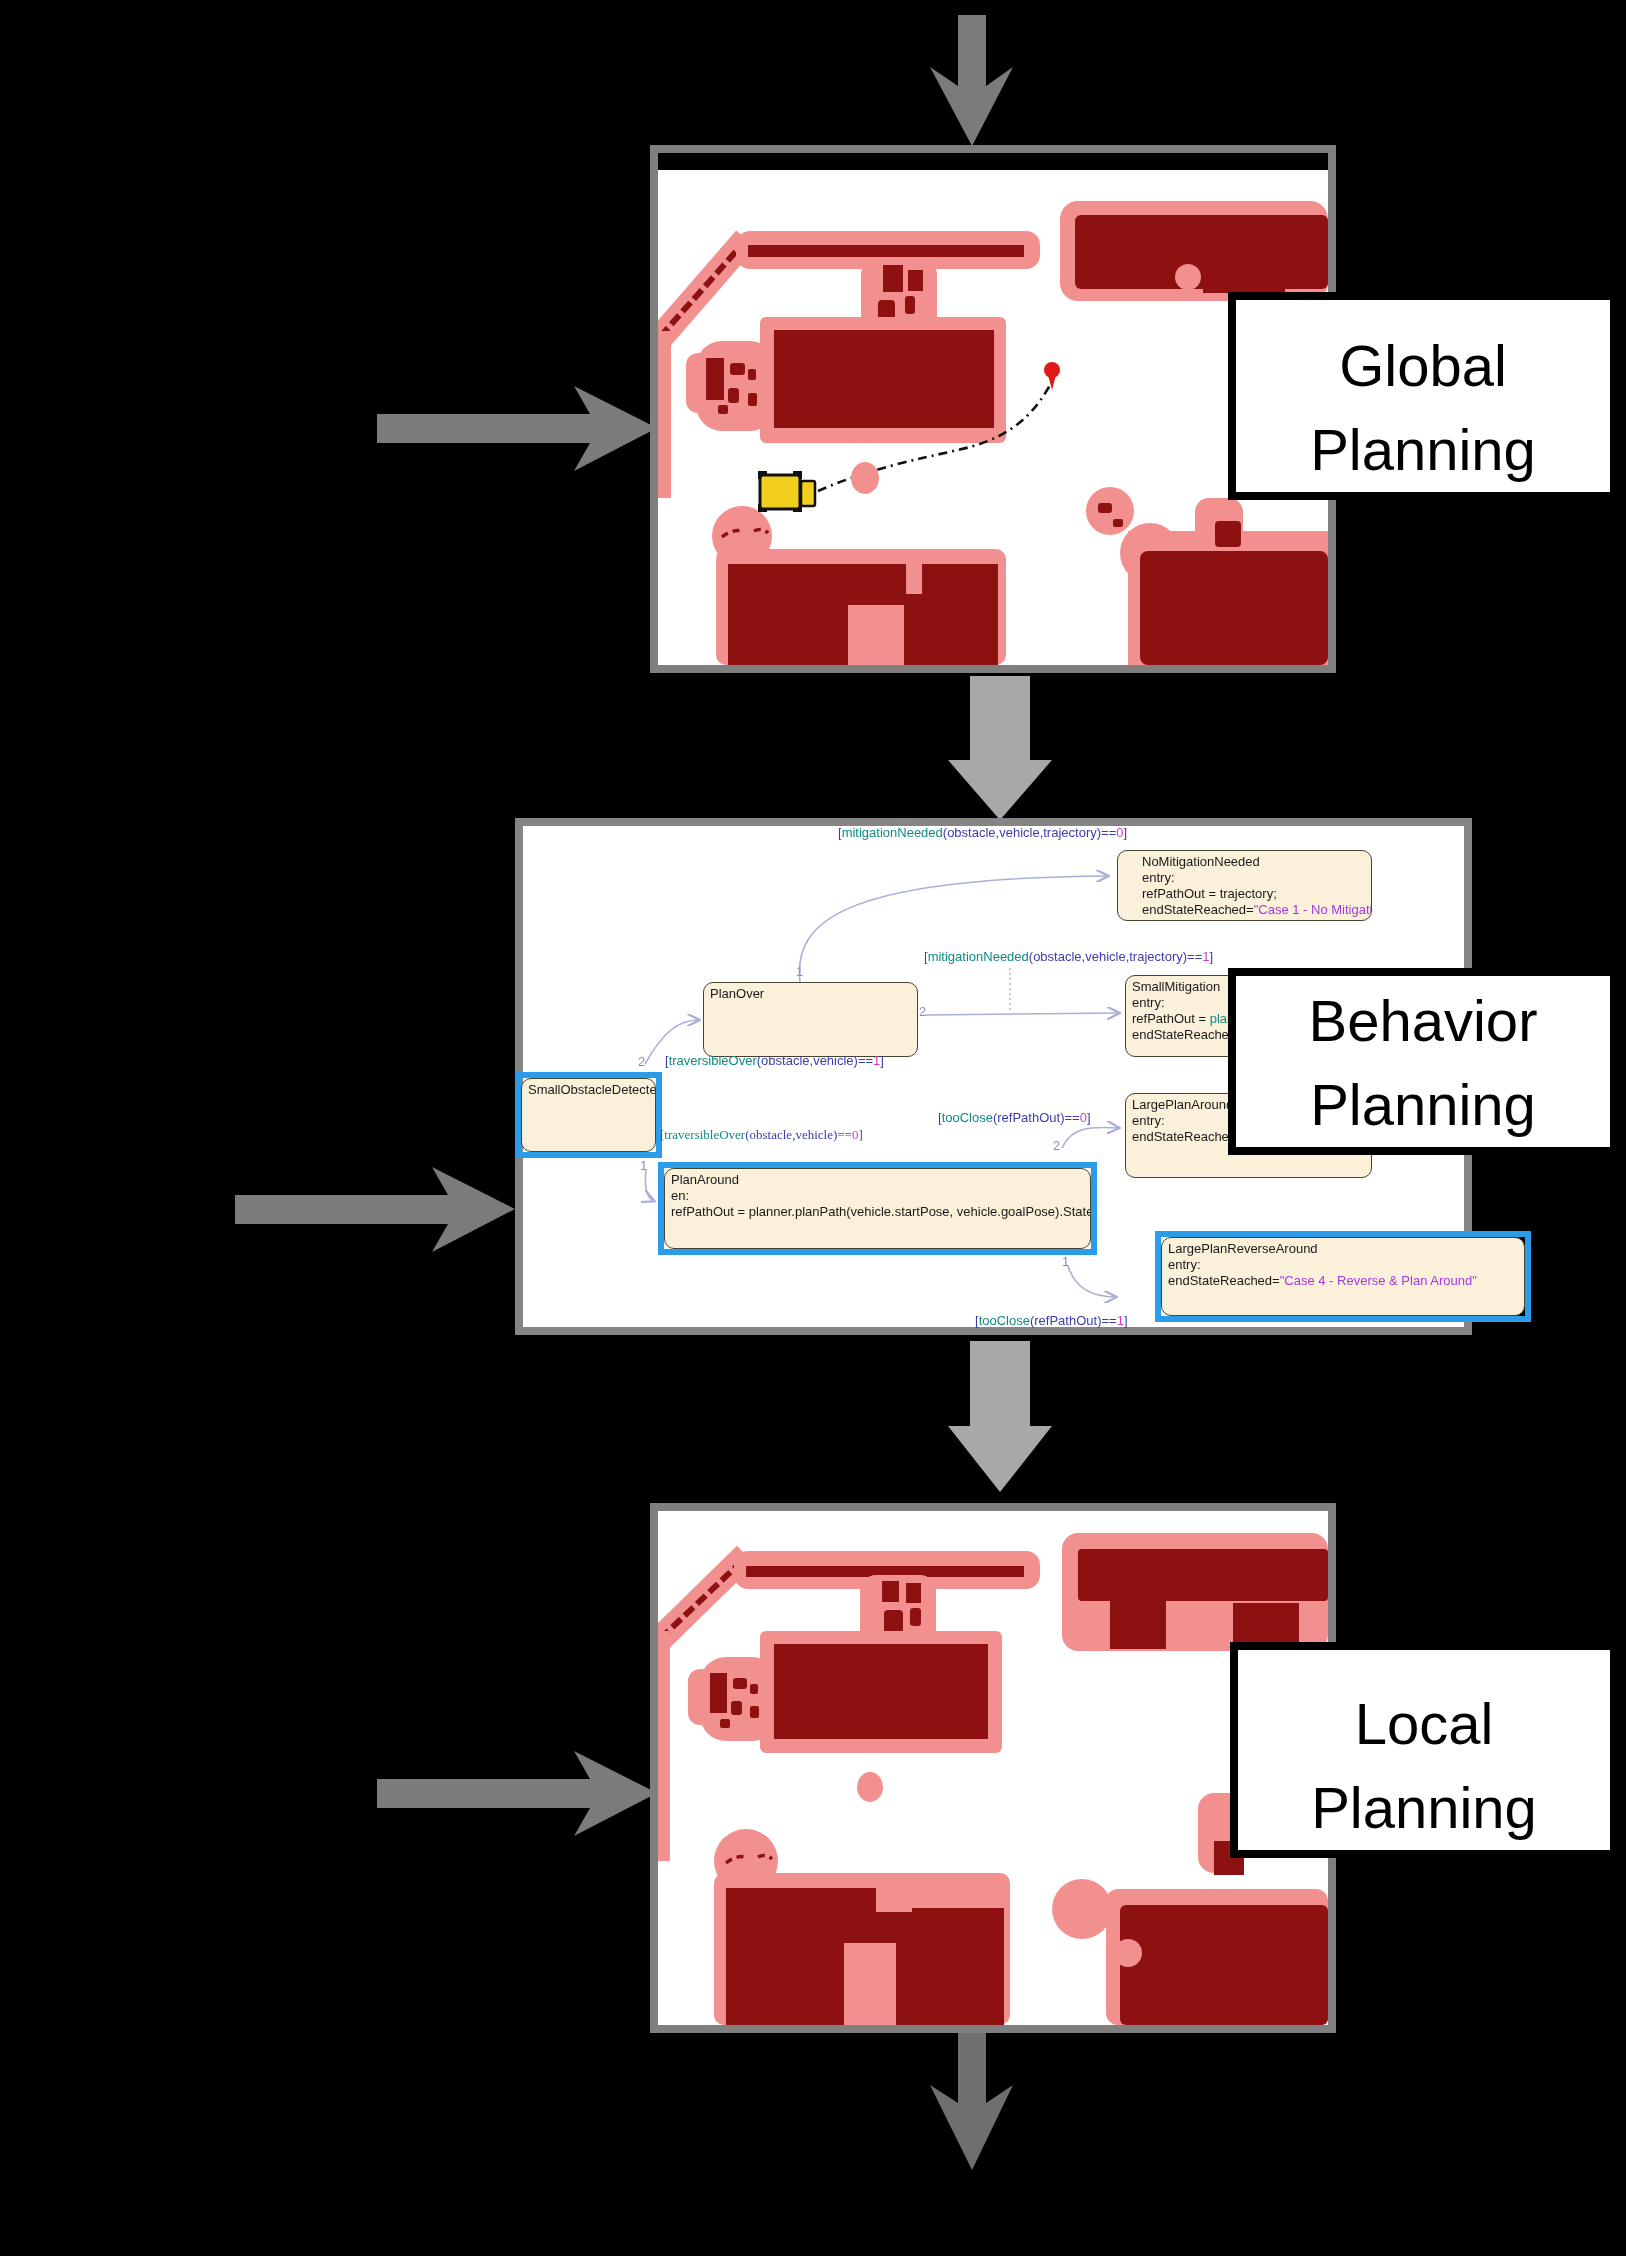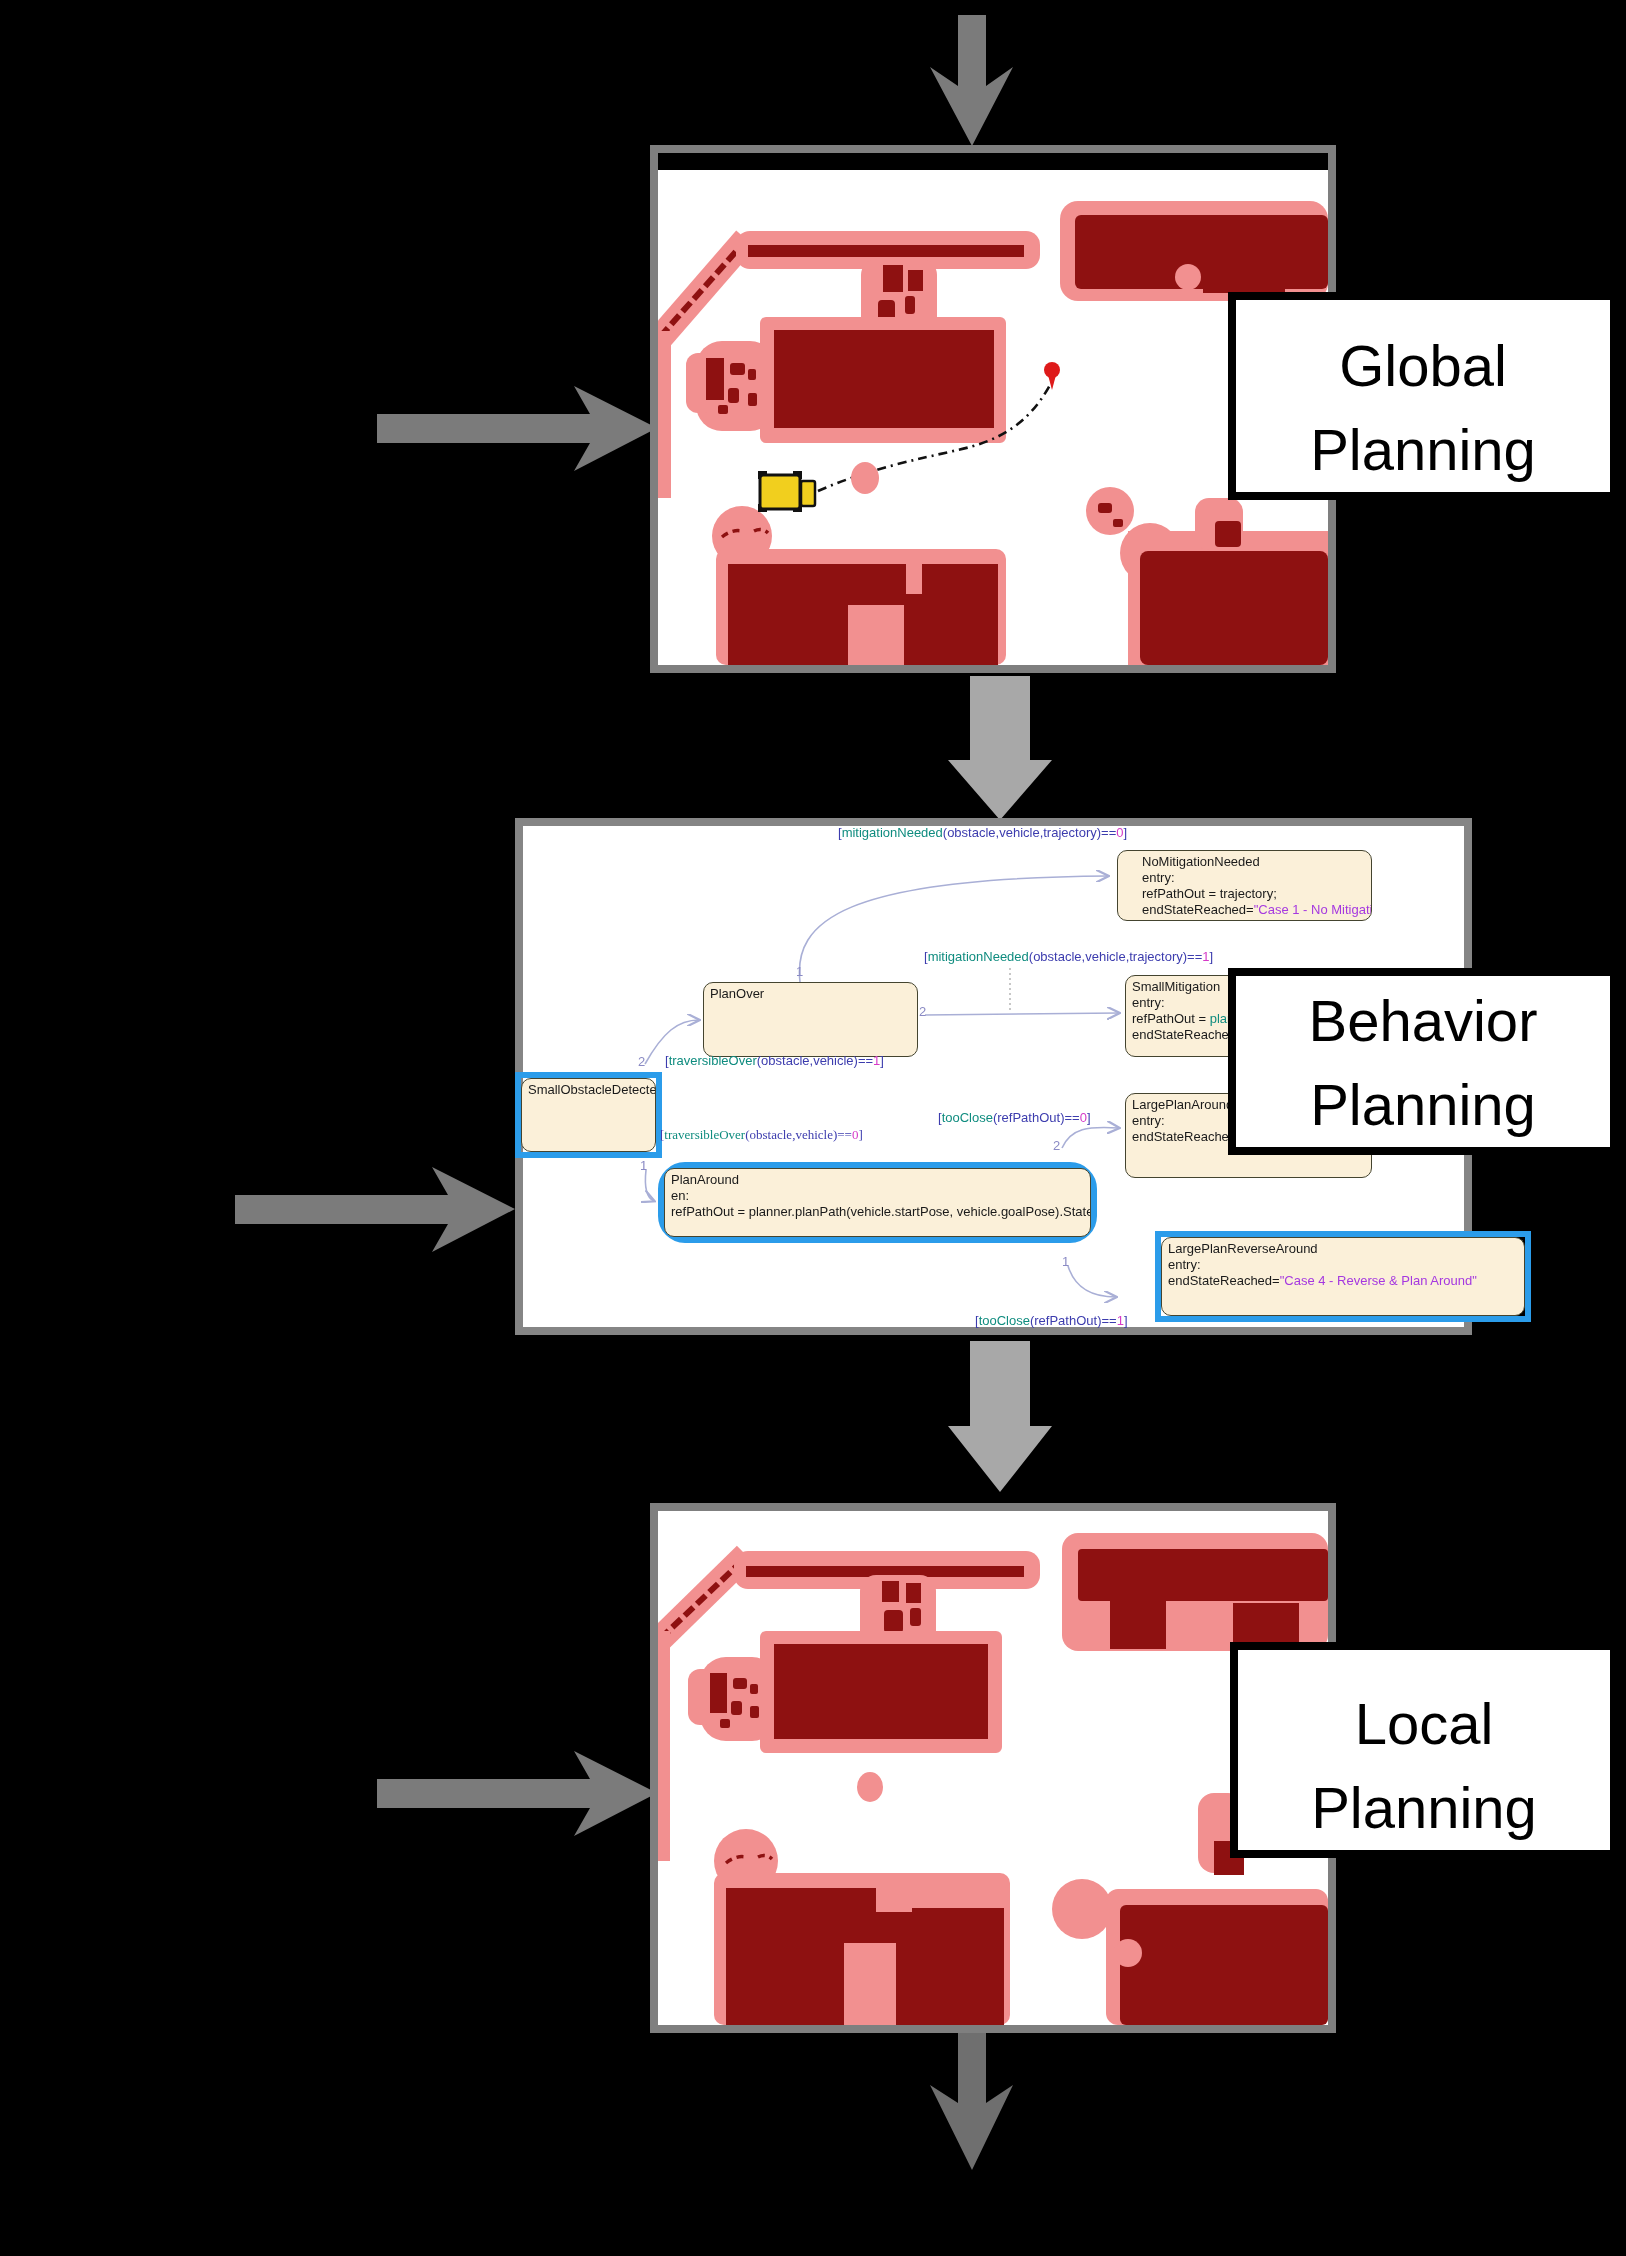--- a/index.html
+++ b/index.html
@@ -146,21 +146,21 @@
         <div><span>SmallMitigation</span></div>
         <div><span>entry:</span></div>
         <div><span>refPathOut = </span><span class="seg-teal">plan</span></div>
         <div><span>endStateReached</span></div>
       </div>
       <div class="hlwrap" style="left: -8px; top: 246px; width: 147px; height: 86px; position: absolute;">
         <div class="state">
           <div><span>SmallObstacleDetected</span></div>
         </div>
       </div>
-      <div class="hlwrap" style="left: 135px; top: 336px; width: 439px; height: 81px; position: absolute; border-radius: 27px;">
+      <div class="hlwrap" style="left: 135px; top: 336px; width: 439px; height: 93px; position: absolute;">
         <div class="state">
           <div><span>PlanAround</span></div>
           <div><span>en:</span></div>
           <div><span>refPathOut = planner.planPath(vehicle.startPose, vehicle.goalPose).States;</span></div>
         </div>
       </div>
       <div class="state" style="width: 247px; height: 85px; left: 602px; top: 267px; position: absolute;">
         <div><span>LargePlanAround</span></div>
         <div><span>entry:</span></div>
         <div><span>endStateReached</span></div>

